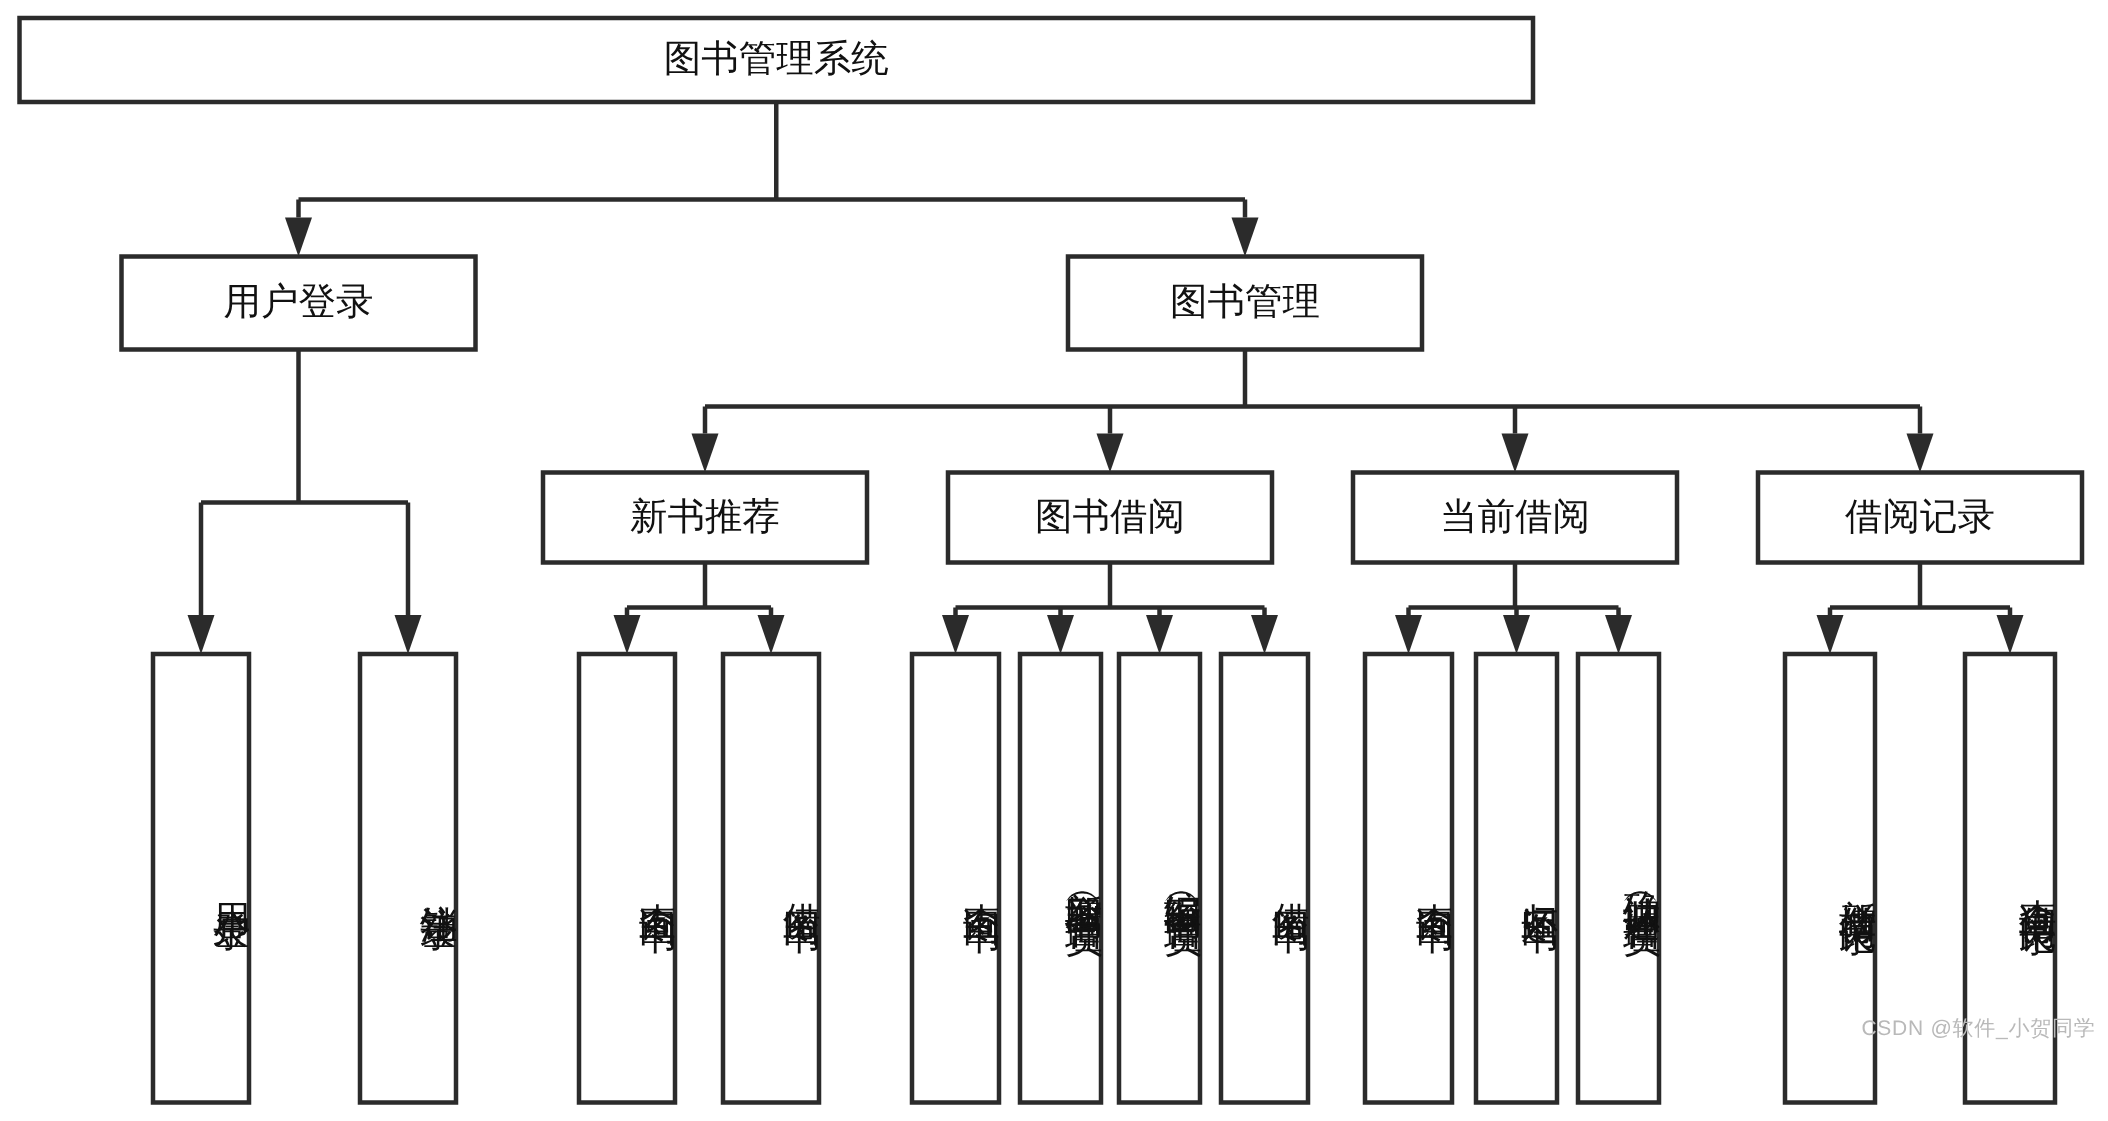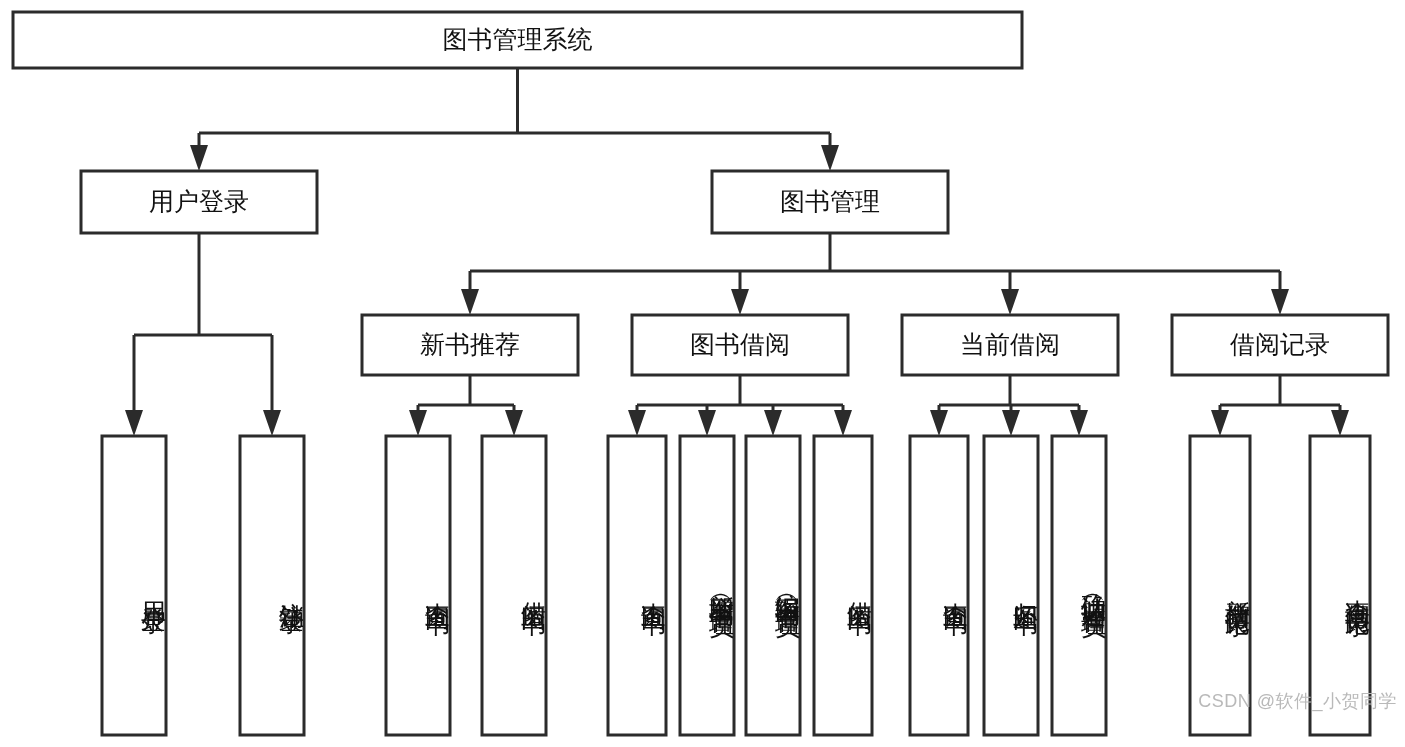--- a/index.html
+++ b/index.html
@@ -59,23 +59,23 @@
     line-height: 1;
     display: flex;
     align-items: flex-start;
     justify-content: center;
     pointer-events: none;
     user-select: none;
   }
   .watermark {
     position: absolute;
     right: 8px;
-    bottom: 0;
+    bottom: 18px;
     font-family: "Liberation Sans", "DejaVu Sans", sans-serif;
-    font-size: 18px;
+    font-size: 14px;
     color: #b9b9b9;
     letter-spacing: 0.5px;
     white-space: nowrap;
   }
 </style>
 </head>
 <body>
 
 <div id="diagram-root">
 

